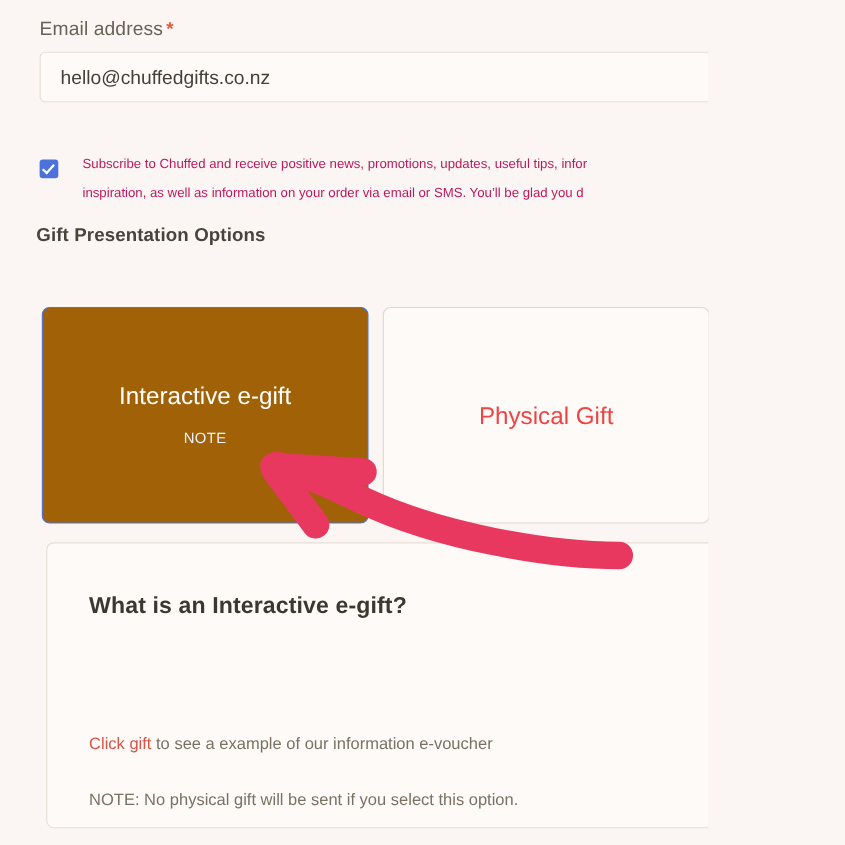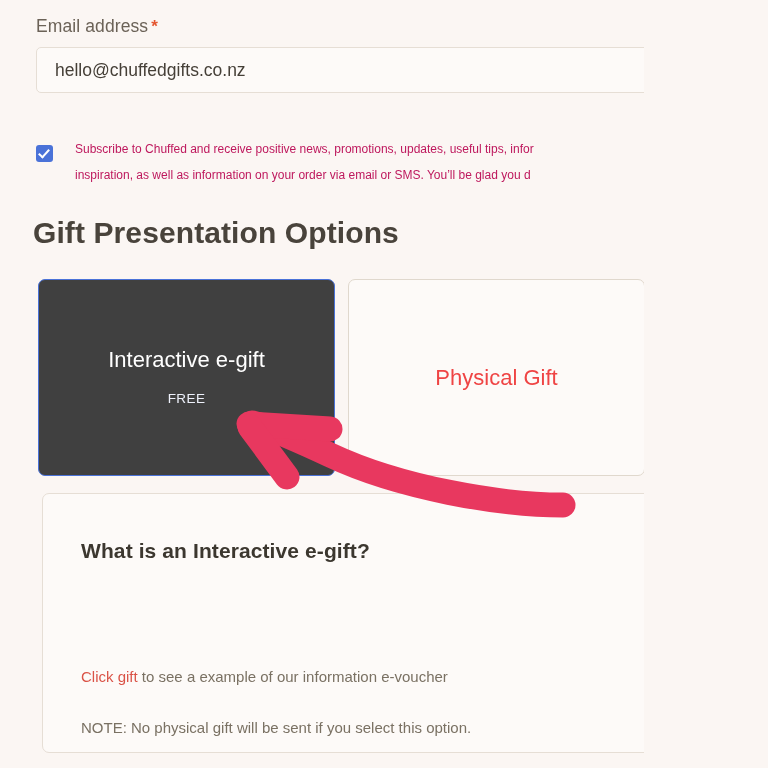--- a/index.html
+++ b/index.html
@@ -94,22 +94,22 @@
     font-size: 12px;
     line-height: 26px;
     color: #be185d;
     white-space: pre-line;
   }
 
   
   .section-heading {
     position: absolute;
     left: 33px;
-    top: 216px;
-    font-size: 30px;
+    top: 204px;
+    font-size: 17px;
     font-weight: 700;
     color: #49433b;
     letter-spacing: .1px;
   }
 
   
   .options-row {
     position: absolute;
     left: 38px;
     top: 279px;
@@ -125,21 +125,21 @@
     flex-direction: column;
     align-items: center;
     justify-content: center;
     text-align: center;
     padding: 0 16px;
     cursor: pointer;
     border: 1px solid #e0d8cd;
     background: #fdfaf8;
   }
   .option-card.selected {
-    background: #404040;
+    background: #a16207;
     border-color: #4a72d8;
   }
   .option-title {
     font-size: 22px;
     color: #ef4444;
     line-height: 28px;
   }
   .option-sub {
     margin-top: 12px;
     font-size: 14.5px;
@@ -219,21 +219,21 @@
     <div class="subscribe-text">Subscribe to Chuffed and receive positive news, promotions, updates, useful tips, infor
 inspiration, as well as information on your order via email or SMS. You’ll be glad you d</div>
   </div>
 
   <div class="section-heading">Gift Presentation Options</div>
 
   <div class="options-row">
 
     <div class="option-card selected">
       <div class="option-title">Interactive e-gift</div>
-      <div class="option-sub">FREE</div>
+      <div class="option-sub">NOTE</div>
     </div>
 
     <div class="option-card">
       <div class="option-title">Physical Gift</div>
     </div>
 
     <div class="option-card">
       
       
     </div>

